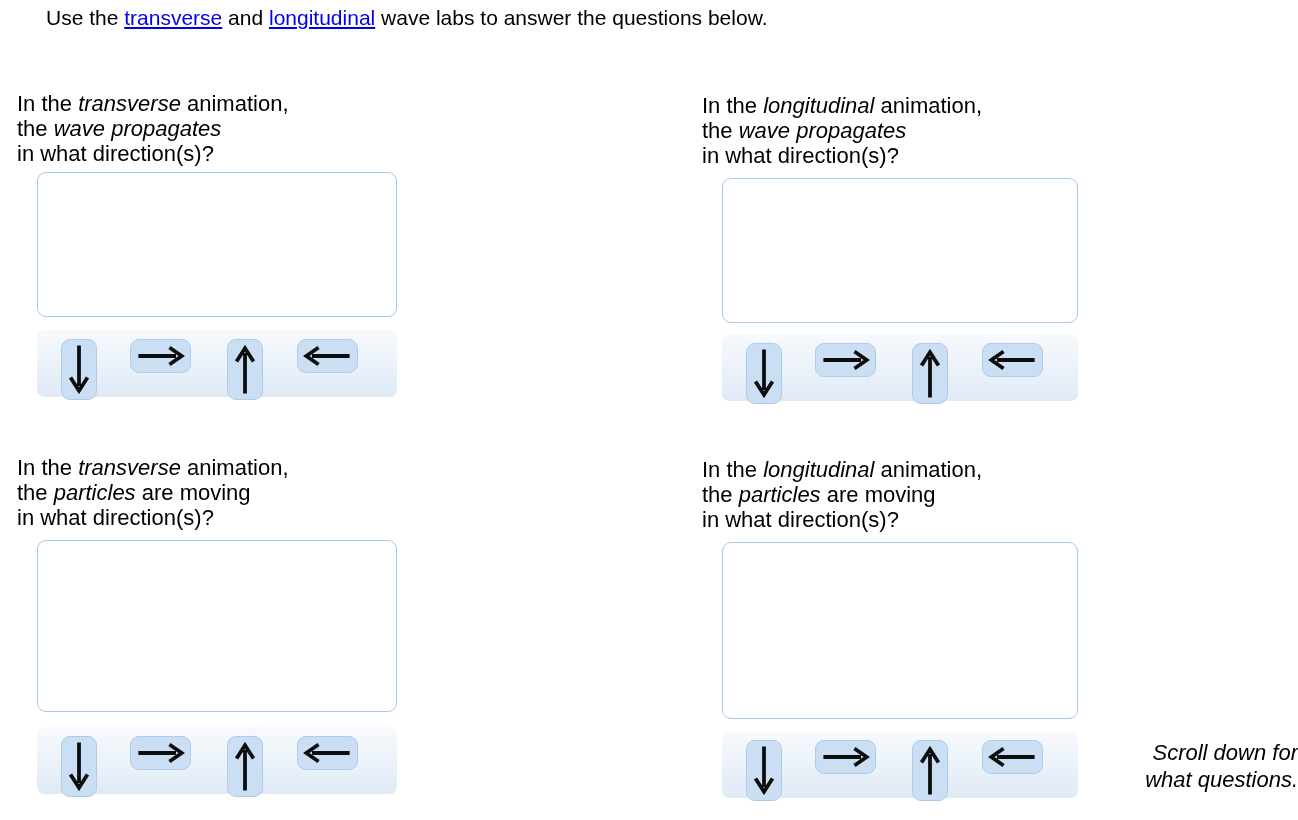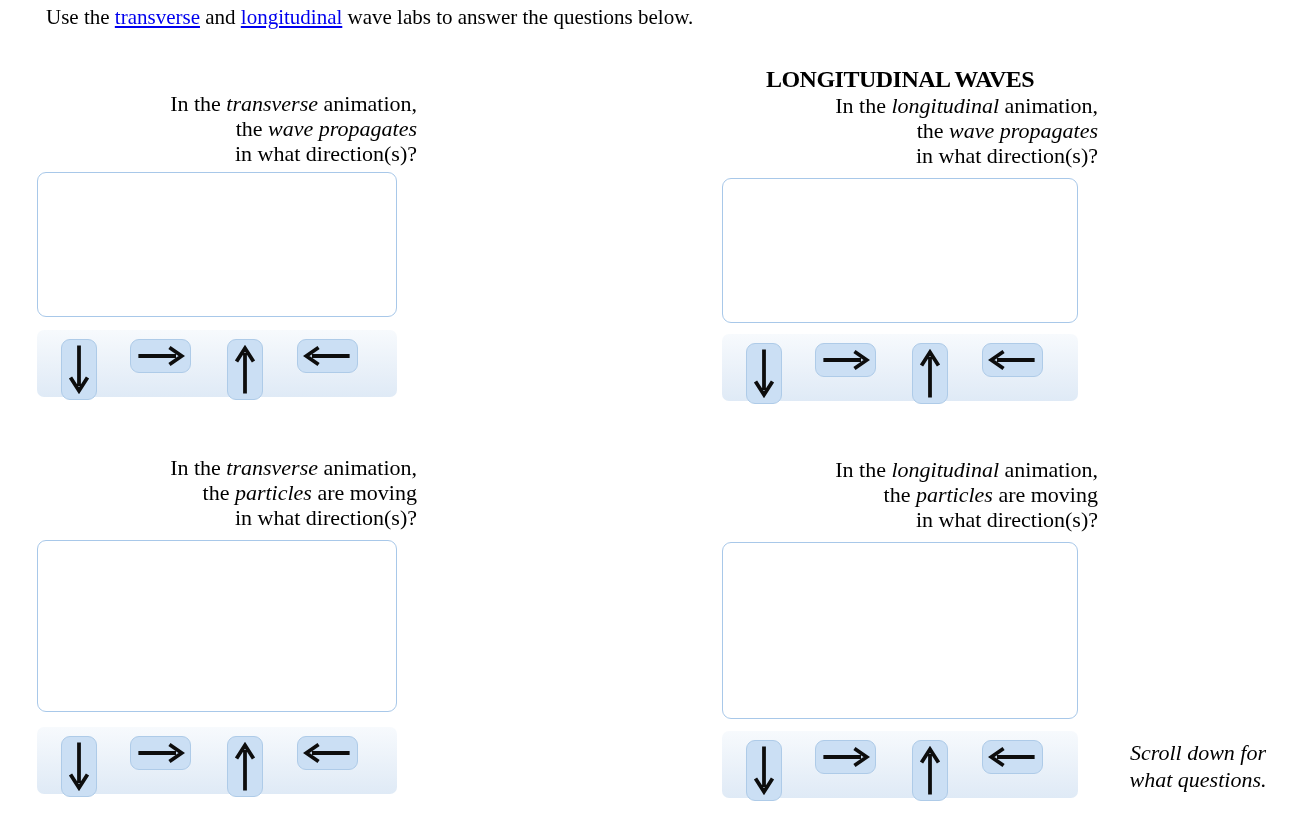--- a/index.html
+++ b/index.html
@@ -1,45 +1,45 @@
 <!DOCTYPE html>
 <html><head>
 <meta charset="utf-8">
 <style>
   html,body{margin:0;padding:0;background:#ffffff;}
   .page{position:relative;width:1298px;height:820px;background:#ffffff;overflow:hidden;
-        font-family:Liberation Serif, serif;color:#000;}
+        font-family:Liberation Sans, sans-serif;color:#000;}
   .instruction{position:absolute;left:46px;top:4px;font-size:21px;line-height:27px;}
   .instruction a{color:#0000ee;text-decoration:underline;cursor:pointer;}
   .column{position:absolute;top:0;width:360px;height:820px;}
   .col-left{left:37px;}
   .col-right{left:722px;width:356px;}
   .heading{position:absolute;top:46px;left:0;right:0;text-align:center;
            font-size:24px;font-weight:bold;letter-spacing:-0.5px;white-space:nowrap;}
-  .question{position:absolute;left:-20px;right:-20px;text-align:right;
+  .question{position:absolute;left:-20px;right:-20px;text-align:left;
             font-size:22px;line-height:25px;}
   .question .it{font-style:italic;}
   .q1{top:91px;} .q2{top:455px;}
   .col-right .q1{top:93px;} .col-right .q2{top:457px;}
   .dropbox{position:absolute;left:0;width:100%;background:#ffffff;border:1.5px solid #a8c8e9;
            border-radius:9px;box-sizing:border-box;}
   .box1{top:172px;height:145px;} .box2{top:540px;height:172px;}
   .col-right .box1{top:178px;} .col-right .box2{top:542px;height:177px;}
   .tray{position:absolute;left:0;width:100%;height:67px;border-radius:7px;
         background:linear-gradient(to bottom,#f7fafd 0%,#eaf1f9 55%,#dfeaf6 100%);}
   .tray1{top:330px;} .tray2{top:727px;}
   .col-right .tray1{top:334px;} .col-right .tray2{top:731px;}
   .arrow-btn{position:absolute;background:#cbdff4;border:1px solid #aecbe8;border-radius:9px;
              box-sizing:border-box;cursor:grab;padding:0;}
   .arrow-btn svg{display:block;width:100%;height:100%;overflow:visible;}
   .arrow-down {left:24px; top:9px;width:36px;height:61px;}
   .arrow-right{left:93px; top:9px;width:61px;height:34px;}
   .arrow-up   {left:190px;top:9px;width:36px;height:61px;}
   .arrow-left {left:260px;top:9px;width:61px;height:34px;}
-  .scroll-note{position:absolute;left:1098px;top:739px;width:200px;text-align:center;
+  .scroll-note{position:absolute;left:1098px;top:739px;width:200px;text-align:right;
                font-size:22px;line-height:27px;font-style:italic;}
 </style>
 </head>
 <body>
 
 <div class="page">
 
   <div class="instruction">
     <span>Use the </span><a>transverse</a><span> and </span><a>longitudinal</a><span> wave labs to answer the questions below.</span>
   </div>
@@ -99,21 +99,20 @@
         </button>
         <button class="arrow-btn arrow-left" aria-label="left arrow">
           <svg viewBox="0 0 61 34">
             <path d="M54 17 L14 17 M21 8 L8 17 L21 26" fill="none" stroke="#0d0d0d" stroke-width="4" stroke-linecap="butt" stroke-linejoin="miter"></path>
           </svg>
         </button>
       </div>
   </section>
 
   <section class="column col-right">
-    <h2 class="heading">LONGITUDINAL WAVES</h2>
 
     <div class="question q1">
       <span>In the </span><span class="it">longitudinal</span><span> animation,</span><br>
       <span>the </span><span class="it">wave propagates</span><span></span><br>
       <span>in what direction(s)?</span>
     </div>
     <div class="dropbox box1"></div>
     <div class="tray tray1">
         <button class="arrow-btn arrow-down" aria-label="down arrow">
           <svg viewBox="0 0 36 61">

